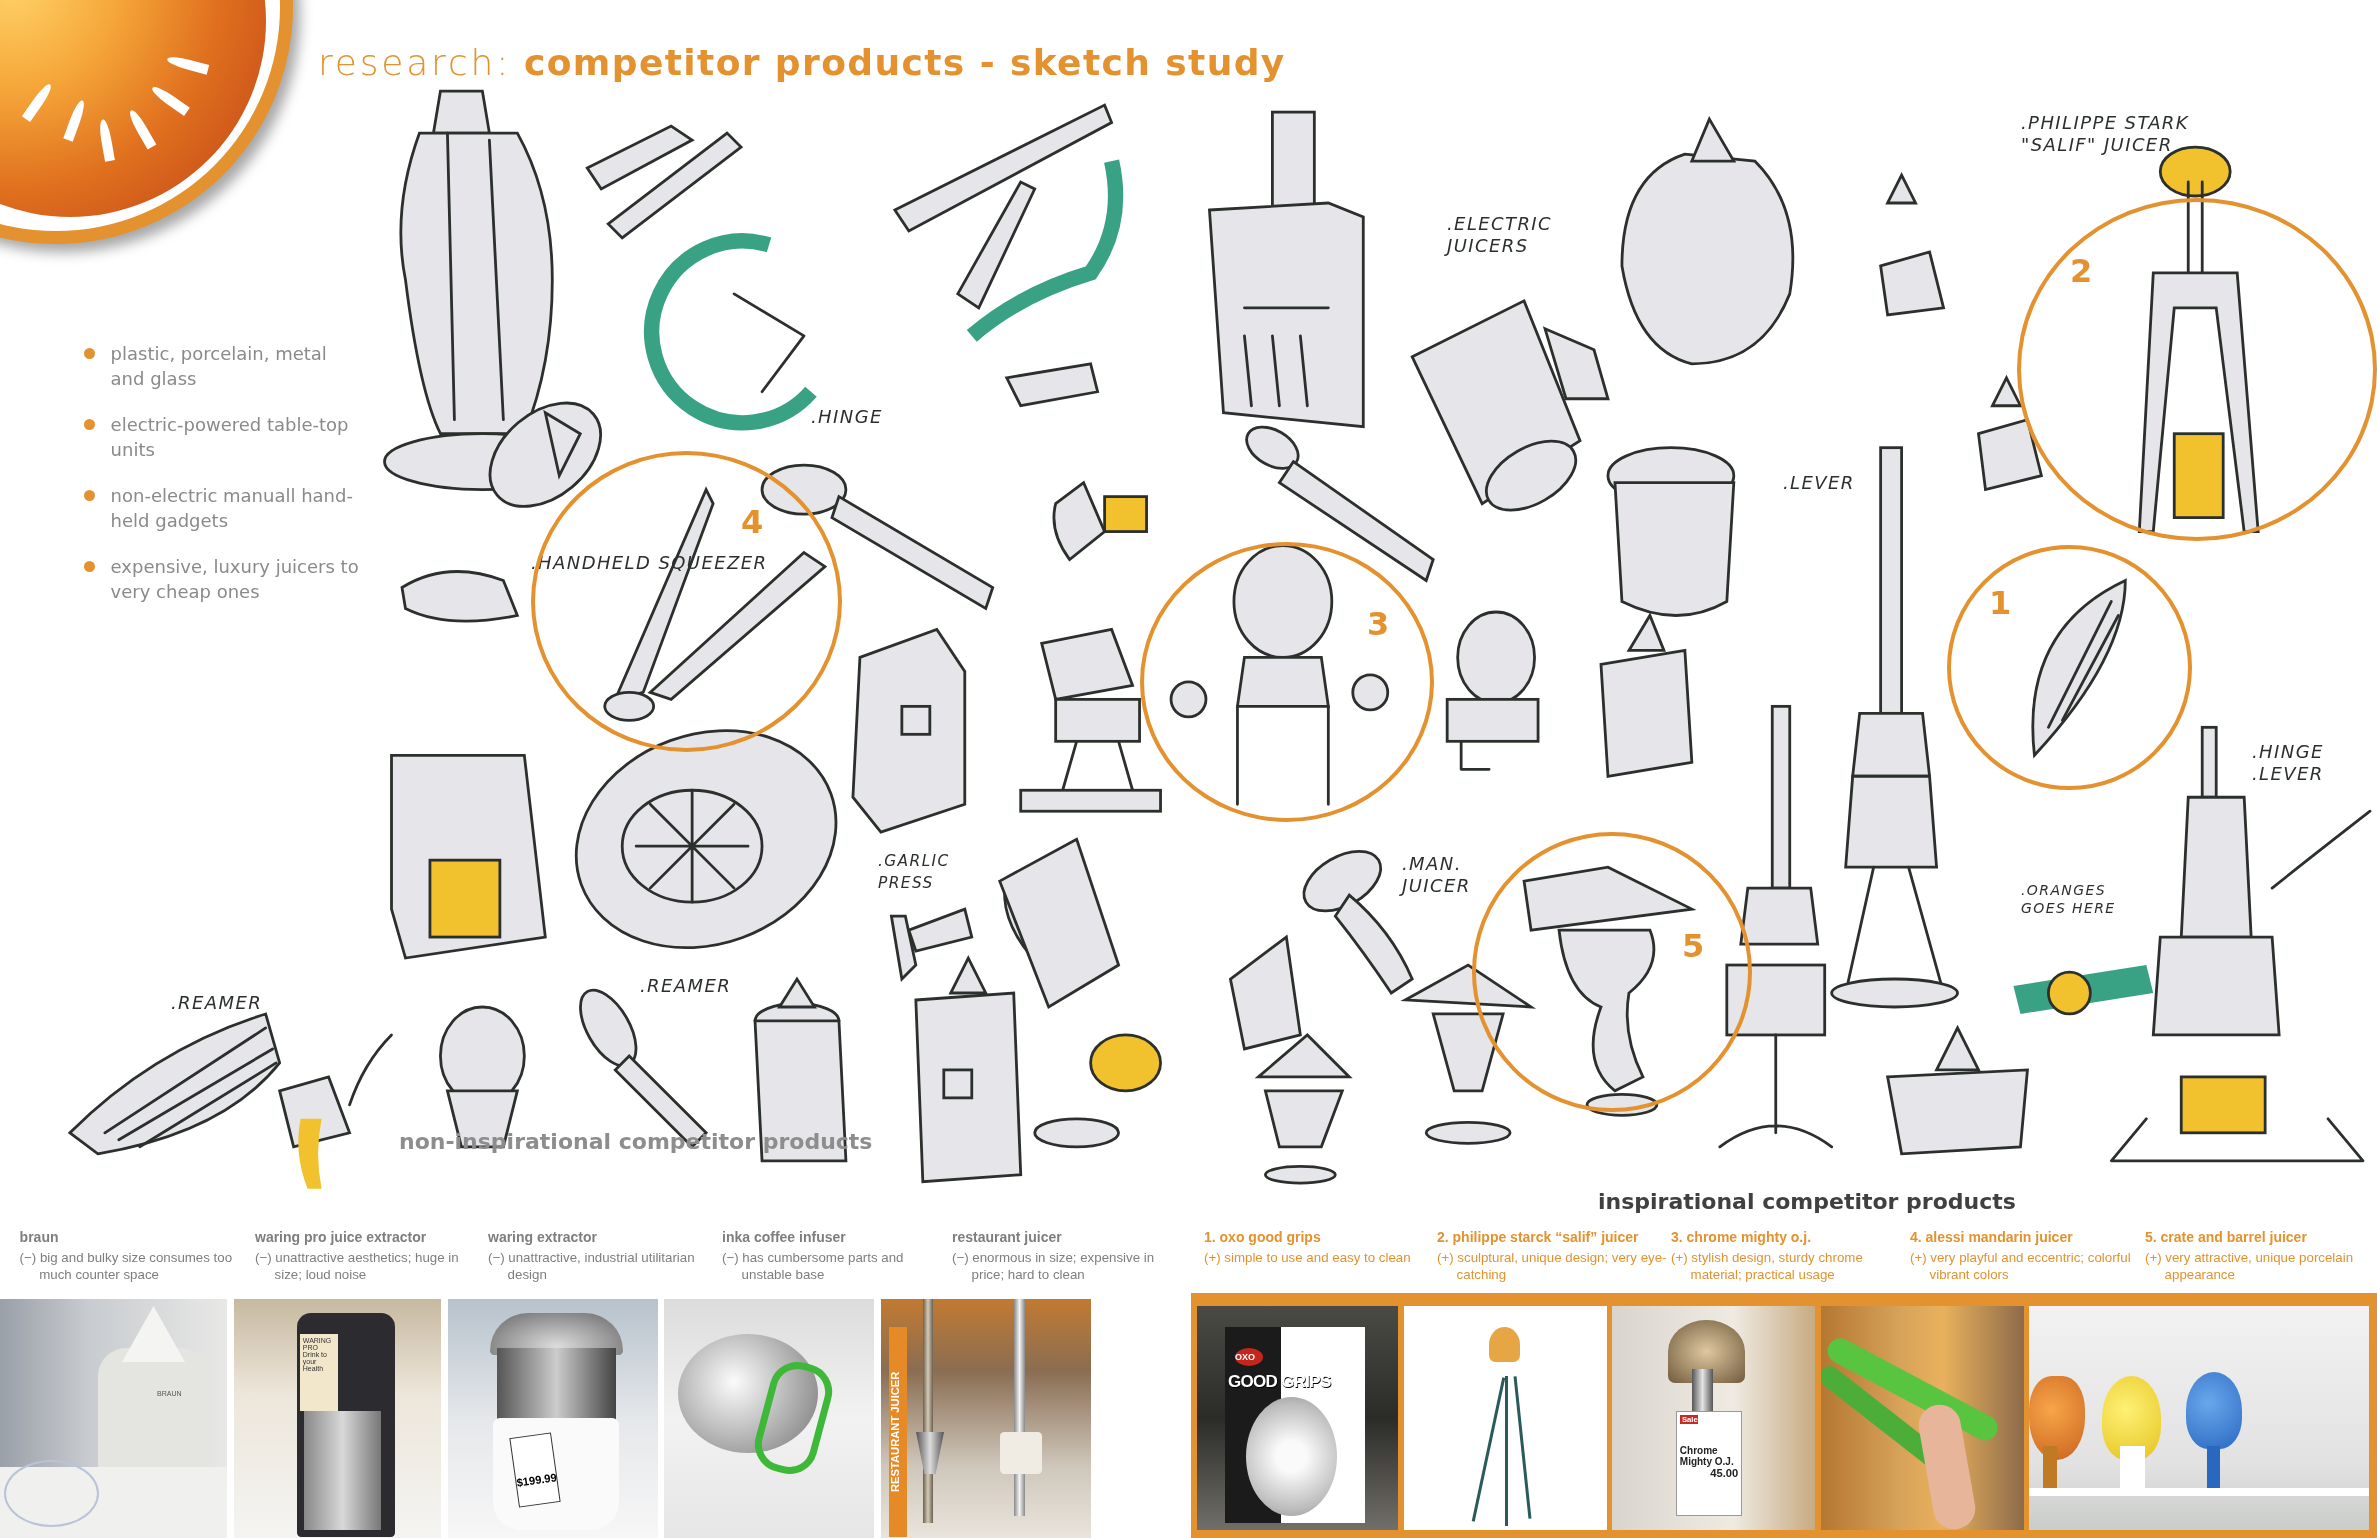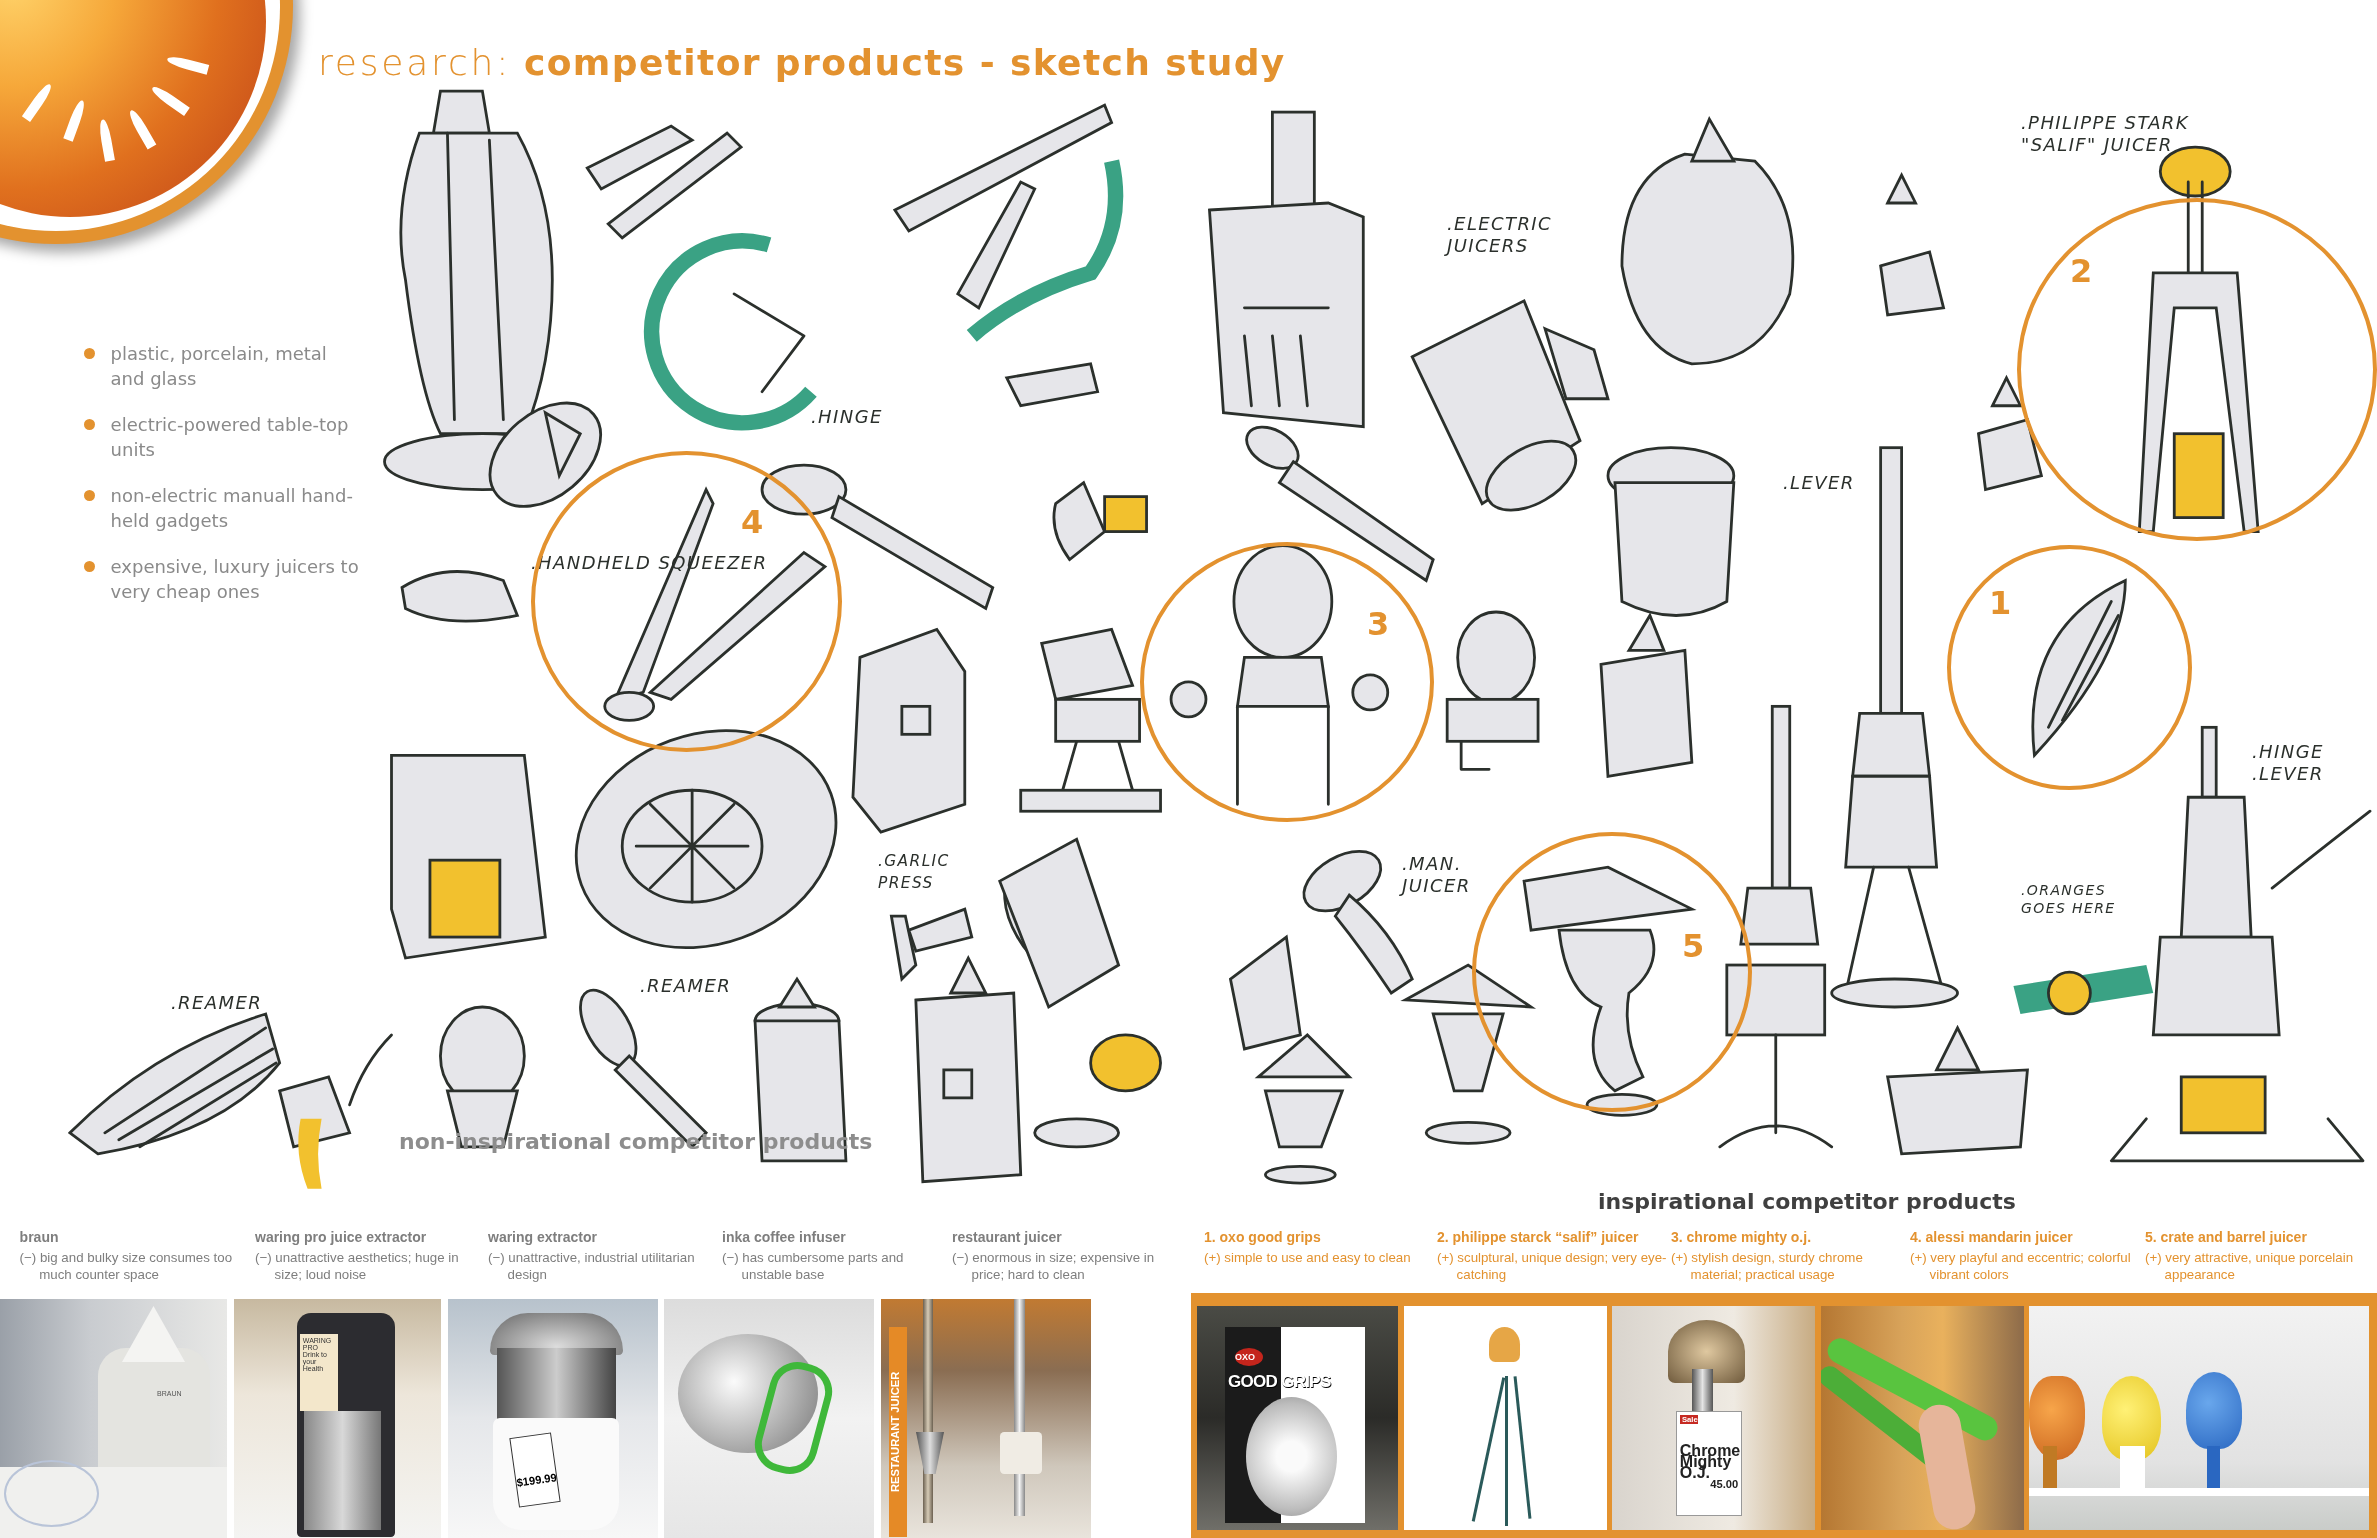--- a/index.html
+++ b/index.html
@@ -423,21 +423,21 @@
   <div class="abs" style="left:85px;top:21px;width:31px;height:35px;background:#e6a646;border-radius:50% 50% 20% 20%;"></div>
   <div class="abs" style="left:83px;top:70px;width:2.8px;height:147px;background:#2a5a5a;transform:rotate(12deg);"></div>
   <div class="abs" style="left:101px;top:70px;width:2.8px;height:150px;background:#2a5a5a;"></div>
   <div class="abs" style="left:117px;top:70px;width:2.8px;height:143px;background:#2a5a5a;transform:rotate(-6deg);"></div>
 </div>
 <div class="photo" style="left:1612px;top:1306px;height:224px;width:203px;background:linear-gradient(90deg,#d9d4cd 0%,#efeae2 60%,#c7ab82 100%);">
   <div class="abs" style="left:56px;top:14px;width:77px;height:63px;background:radial-gradient(ellipse,#dfc8a0,#6f5a3c);border-radius:50% 50% 7px 7px;"></div>
   <div class="abs" style="left:80px;top:63px;width:21px;height:105px;background:linear-gradient(90deg,#555,#e5e5e5,#555);"></div>
   <div class="abs" style="left:64px;top:105px;width:66px;height:105px;background:#fff;border:0.7px solid #999;padding:2.8px;box-sizing:border-box;">
     <div style="background:#c62a22;color:#fff;font-size:7.7px;font-weight:bold;width:18px;text-align:right;">Sale</div>
-    <div style="font-size:16px;font-weight:bold;line-height:11.2px;margin-top:21px;color:#222;">Chrome Mighty O.J.</div>
+    <div style="font-size:10px;font-weight:bold;line-height:11.2px;margin-top:21px;color:#222;">Chrome Mighty O.J.</div>
     <div style="font-size:11.2px;font-weight:bold;color:#222;text-align:right;">45.00</div>
   </div>
 </div>
 <div class="photo" style="left:1821px;top:1306px;height:224px;width:203px;background:linear-gradient(90deg,#b57732 0%,#d8a35a 40%,#e9b15d 60%,#8d6b4a 100%);">
   <div class="abs" style="left:14px;top:28px;width:189px;height:25px;background:#59c43f;border-radius:12.6px;transform:rotate(28deg);transform-origin:0 0;"></div>
   <div class="abs" style="left:7px;top:56px;width:175px;height:21px;background:#4cae38;border-radius:10.5px;transform:rotate(38deg);transform-origin:0 0;"></div>
   <div class="abs" style="left:105px;top:98px;width:42px;height:126px;background:#e6b59a;border-radius:21px;transform:rotate(-10deg);"></div>
 </div>
 <div class="photo" style="left:2029px;top:1306px;height:224px;width:340px;background:linear-gradient(180deg,#f2f2f2 0%,#e2e2e2 70%,#c9ccc9 100%);">
   <div class="abs" style="left:0;top:70px;width:56px;height:84px;background:radial-gradient(circle at 40% 40%,#f7a54a,#c8621c);border-radius:40% 40% 50% 50%;"></div>

